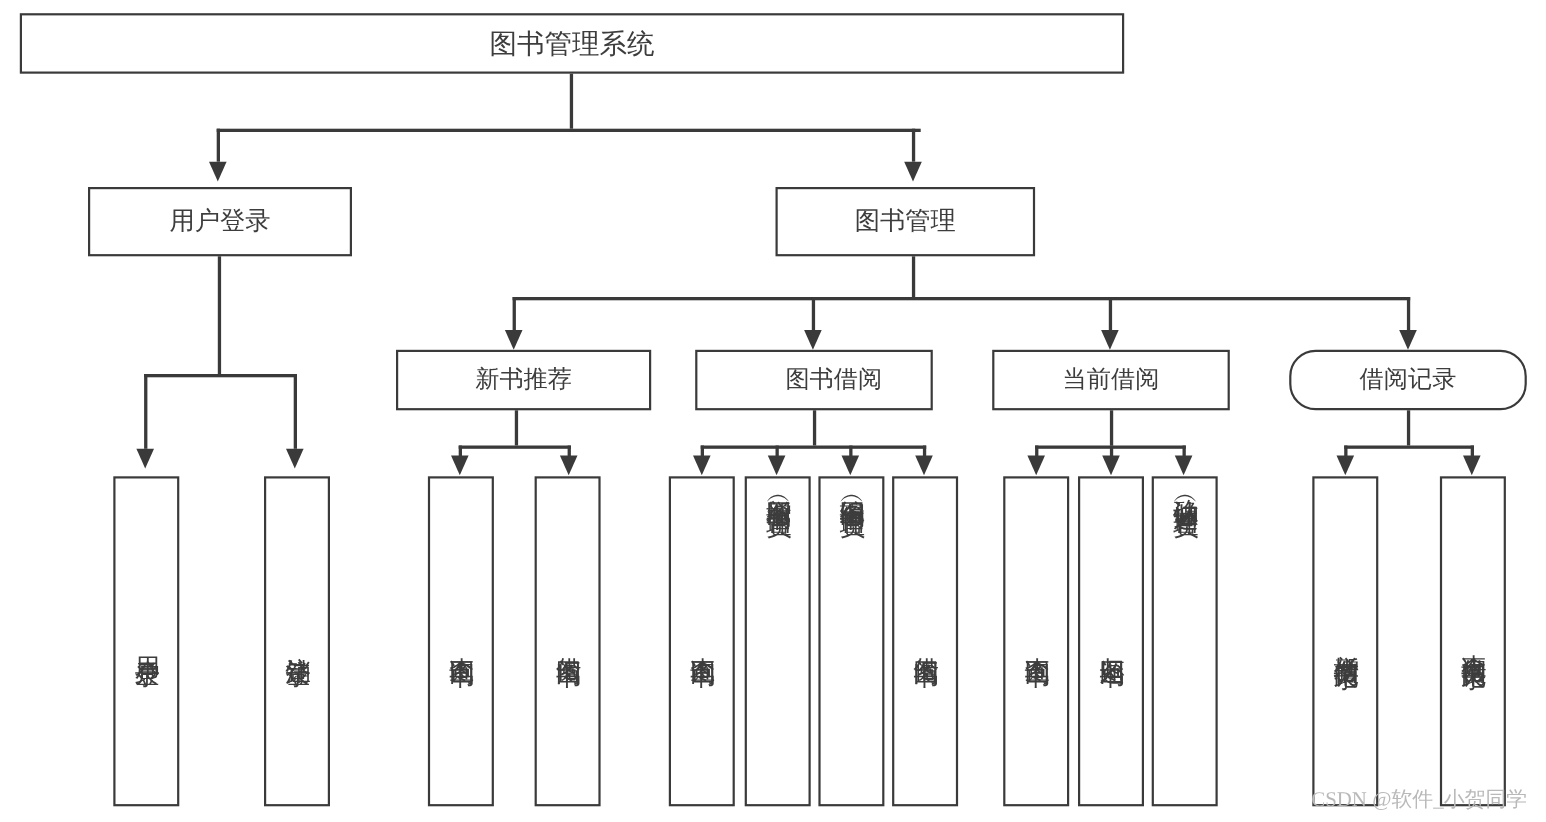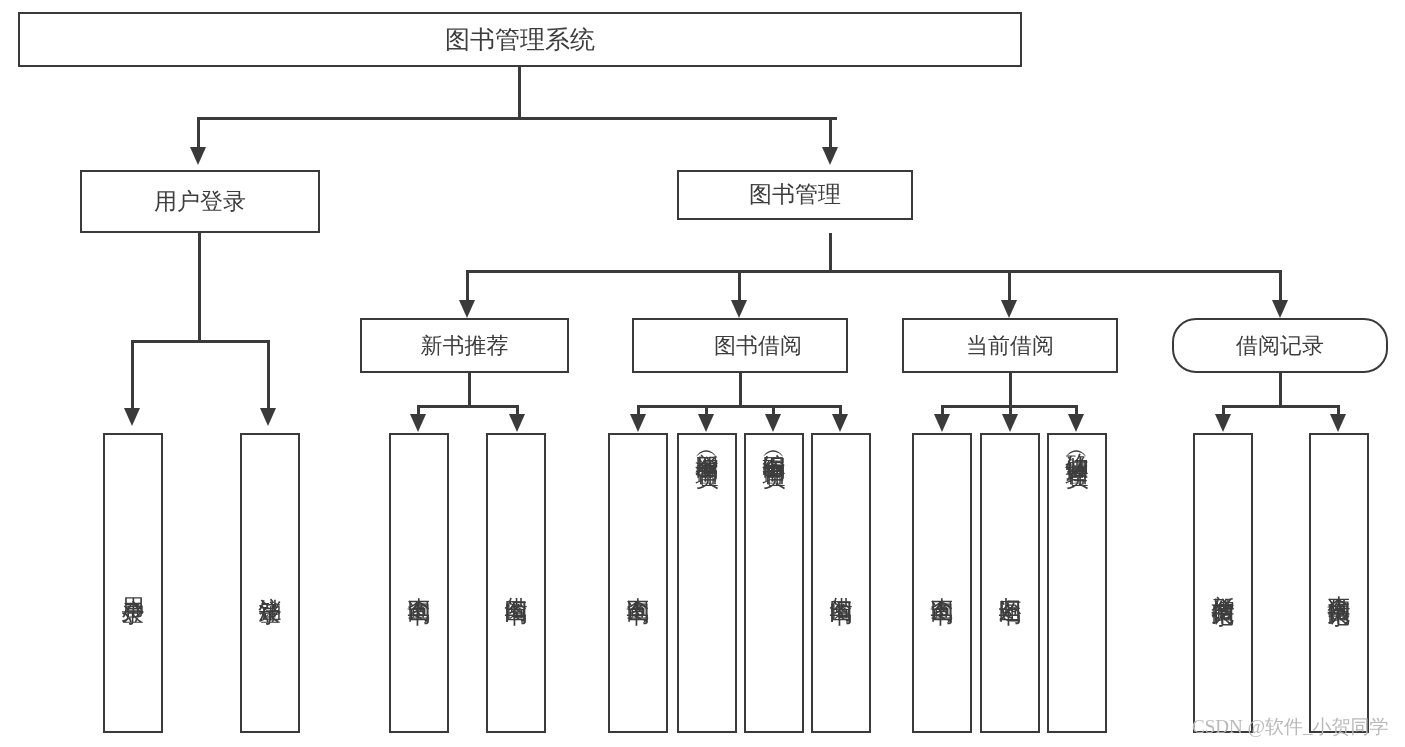--- a/index.html
+++ b/index.html
@@ -98,21 +98,21 @@
 
   <div class="vline" style="left:197px; top:117px; height:30px;"></div>
   <div class="arrow" style="left:190px; top:147px;"></div>
   <div class="vline" style="left:829px; top:117px; height:30px;"></div>
   <div class="arrow" style="left:822px; top:147px;"></div>
 
   <div class="node lvl1" style="left:80px; top:170px; width:240px; height:63px;">
     <span class="lbl">用户登录</span>
   </div>
 
-  <div class="node lvl1" style="left:677px; top:170px; width:236px; height:50px;">
+  <div class="node lvl1" style="left:705px; top:170px; width:236px; height:63px;">
     <span class="lbl">图书管理</span>
   </div>
 
   <div class="vline" style="left:198px; top:233px; height:107px;"></div>
   <div class="hline" style="left:131px; top:340px; width:139px;"></div>
   <div class="vline" style="left:131px; top:340px; height:68px;"></div>
   <div class="arrow" style="left:124px; top:408px;"></div>
   <div class="vline" style="left:267px; top:340px; height:68px;"></div>
   <div class="arrow" style="left:260px; top:408px;"></div>
 
@@ -120,21 +120,21 @@
   <div class="hline" style="left:466px; top:270px; width:816px;"></div>
   <div class="vline" style="left:466px; top:270px; height:30px;"></div>
   <div class="arrow" style="left:459px; top:300px;"></div>
   <div class="vline" style="left:738px; top:270px; height:30px;"></div>
   <div class="arrow" style="left:731px; top:300px;"></div>
   <div class="vline" style="left:1008px; top:270px; height:30px;"></div>
   <div class="arrow" style="left:1001px; top:300px;"></div>
   <div class="vline" style="left:1279px; top:270px; height:30px;"></div>
   <div class="arrow" style="left:1272px; top:300px;"></div>
 
-  <div class="node lvl2" style="left:360px; top:318px; width:209px; height:55px;">
+  <div class="node lvl2" style="left:360px; top:318px; width:232px; height:55px;">
     <span class="lbl">新书推荐</span>
   </div>
   <div class="node lvl2" style="left:632px; top:318px; width:216px; height:55px;padding-left:36px;">
     <span class="lbl">图书借阅</span>
   </div>
   <div class="node lvl2" style="left:902px; top:318px; width:216px; height:55px;">
     <span class="lbl">当前借阅</span>
   </div>
   <div class="node lvl2" style="left:1172px; top:318px; width:216px; height:55px;border-radius:24px;">
     <span class="lbl">借阅记录</span>

